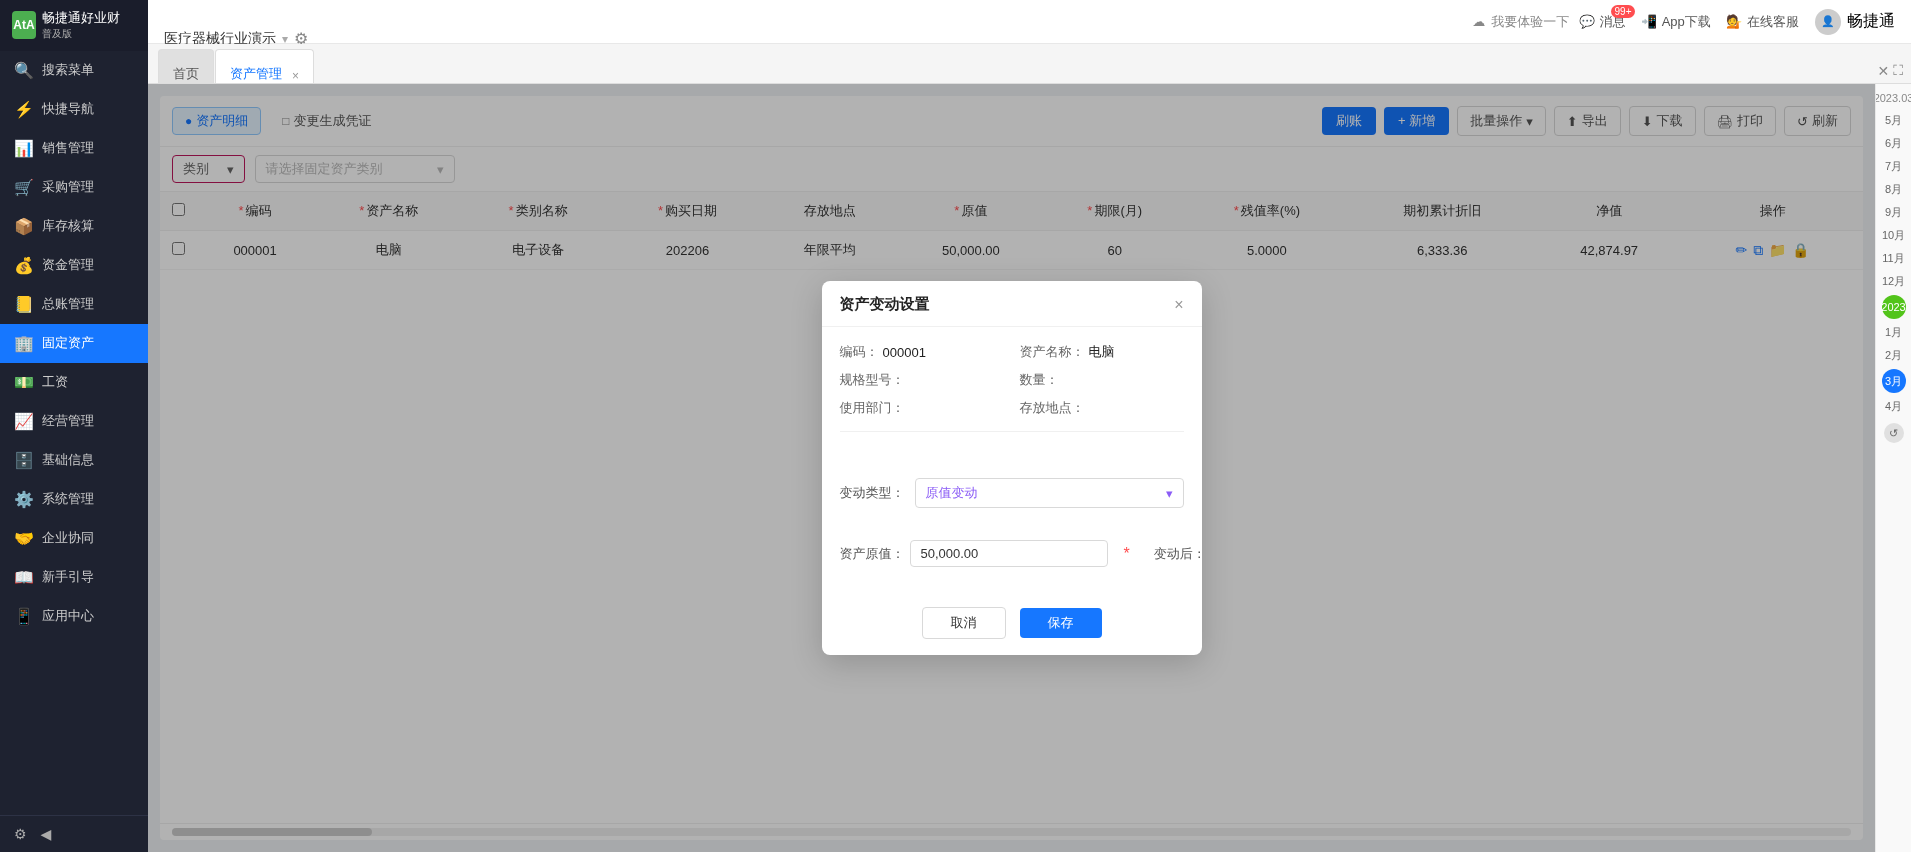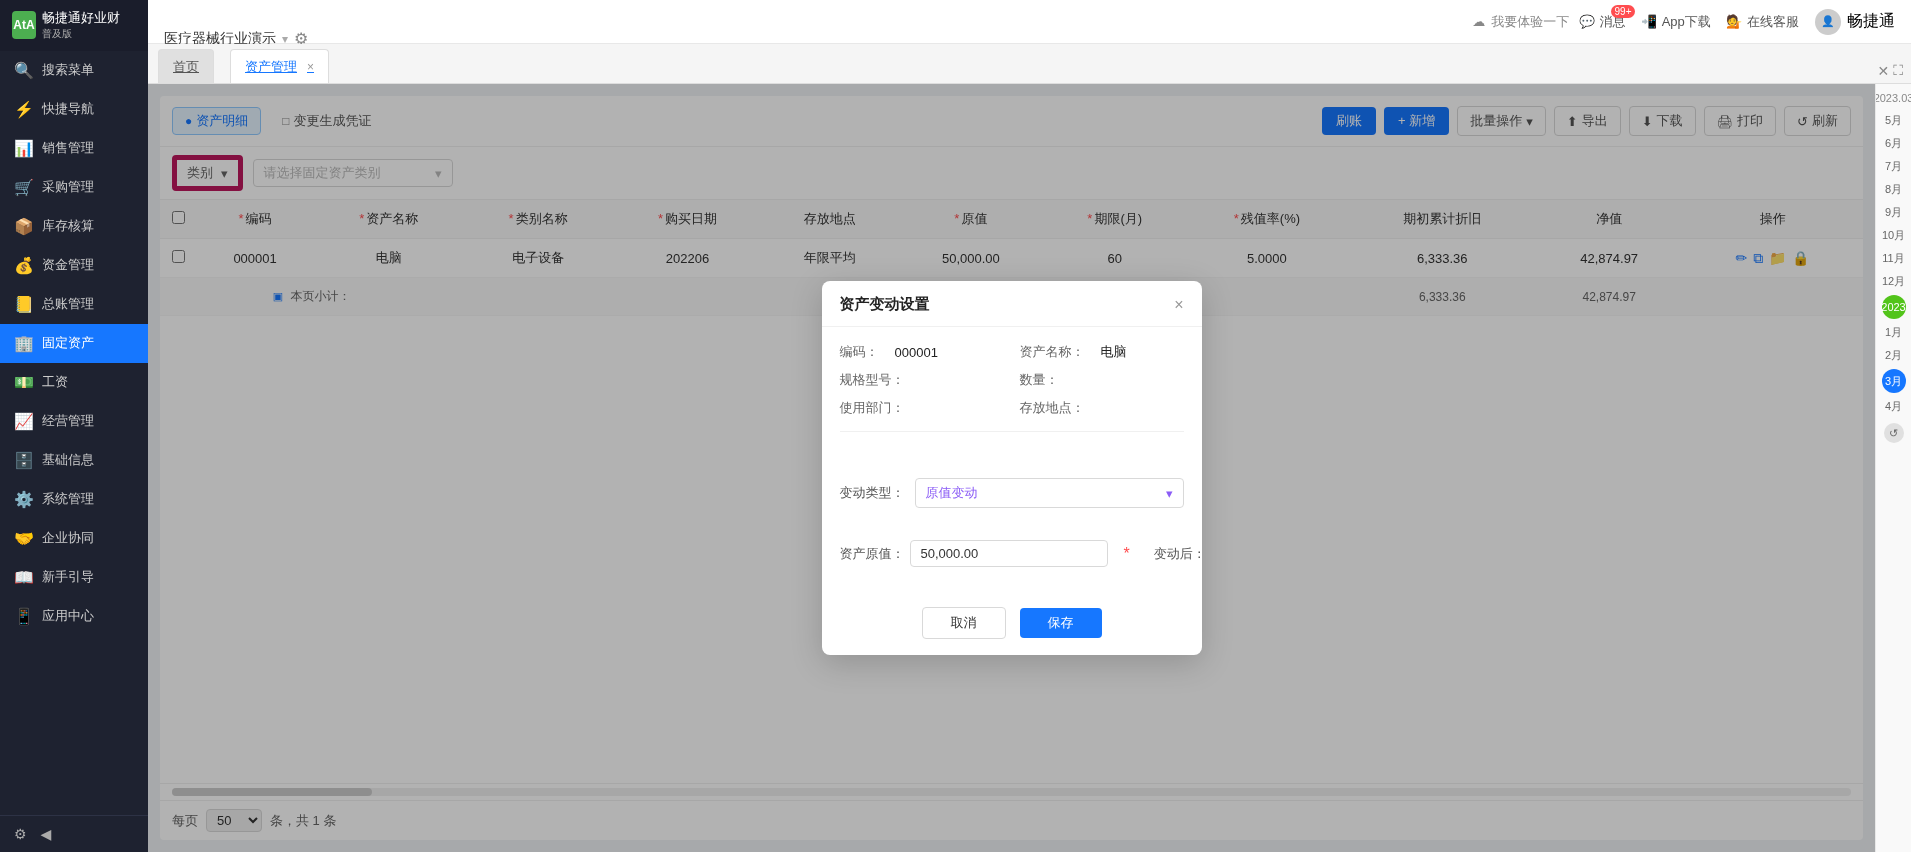--- a/index.html
+++ b/index.html
@@ -91,27 +91,26 @@
     
     .tabbar {
       height: 40px;
       background: #f5f5f5;
       display: flex; align-items: flex-end;
       padding: 0 0 0 10px;
       border-bottom: 1px solid #ddd;
     }
     .tab {
       height: 34px; padding: 0 14px;
-      display: flex; align-items: center; gap: 6px;
+      display: flex; align-items: flex-end; gap: 6px;
       font-size: 13px; cursor: pointer;
       border-radius: 4px 4px 0 0;
       color: #666; background: #e0e0e0;
       border: 1px solid #ddd; border-bottom: none;
-      margin-right: 16px;
-      text-decoration: underline;
+      margin-right: 1px;
     }
     .tab.active { background: #fff; color: #1677ff; border-color: #ddd; font-weight: 500; }
     .tab-close { font-size: 12px; color: #999; margin-left: 4px; cursor: pointer; }
     .tab-home { color: #555; }
     .tabbar-right { margin-left: auto; display: flex; align-items: center; gap: 4px; padding-right: 8px; padding-bottom: 4px; }
     .tabbar-icon-btn { cursor: pointer; color: #888; font-size: 14px; }
 
     
     .content {
       flex: 1; display: flex; overflow: hidden; position: relative;
@@ -167,22 +166,22 @@
     .toolbar-right { margin-left: auto; display: flex; align-items: center; gap: 8px; }
     .btn-primary { background: #1677ff; color: #fff; border: none; padding: 5px 14px; border-radius: 4px; font-size: 13px; cursor: pointer; }
     .btn-default { background: #fff; color: #555; border: 1px solid #d9d9d9; padding: 5px 12px; border-radius: 4px; font-size: 13px; cursor: pointer; display: flex; align-items: center; gap: 4px; }
 
     
     .filter-row {
       display: flex; align-items: center; padding: 8px 12px; gap: 10px;
       border-bottom: 1px solid #f0f0f0;
     }
     .filter-select {
-      display: flex; align-items: center; gap: 8px;
-      border: 5px solid #be185d; border-radius: 4px;
+      display: flex; align-items: center; gap: 18px;
+      border: 1px solid #be185d; border-radius: 4px;
       padding: 4px 10px; font-size: 13px; color: #666; cursor: pointer;
       background: #fff;
     }
     .filter-select-wide {
       min-width: 200px; border: 1px solid #d9d9d9; border-radius: 4px;
       padding: 4px 10px; font-size: 13px; color: #bbb; background: #fff;
       display: flex; align-items: center; justify-content: space-between; cursor: pointer;
     }
 
     
@@ -248,21 +247,21 @@
       display: flex; align-items: center; justify-content: space-between;
     }
     .modal-title { font-size: 15px; font-weight: 600; color: #222; }
     .modal-close { cursor: pointer; color: #999; font-size: 16px; }
     .modal-body { padding: 16px 18px; }
     .modal-info-grid {
       display: grid; grid-template-columns: 1fr 1fr;
       gap: 10px 16px; font-size: 13px; color: #333;
       padding-bottom: 14px; border-bottom: 1px solid #f0f0f0;
     }
-    .info-item { display: flex; gap: 16px; align-items: center; }
+    .info-item { display: flex; gap: 4px; align-items: center; }
     .info-label { color: #666; white-space: nowrap; }
     .info-value { color: #222; }
     .modal-form { padding-top: 14px; }
     .form-row { display: flex; align-items: center; margin-bottom: 14px; gap: 10px; margin-top: 32px; }
     .form-label { color: #555; font-size: 13px; white-space: nowrap; min-width: 60px; text-align: right; }
     .form-select {
       flex: 1; border: 1px solid #d9d9d9; border-radius: 4px;
       padding: 5px 10px; font-size: 13px; color: #8b5cf6;
       display: flex; align-items: center; justify-content: space-between; cursor: pointer;
       background: #fff;
@@ -501,52 +500,30 @@
                   <td>42,874.97</td>
                   <td>
                     <div class="action-icons">
                       <span class="action-icon">✏</span>
                       <span class="action-icon">⧉</span>
                       <span class="action-icon">📁</span>
                       <span class="action-icon">🔒</span>
                     </div>
                   </td>
                 </tr>
-                <tr class="subtotal-row">
-                  <td colspan="3">
-                    <span style="color:#1677ff; font-size:11px; margin-right:4px;">▣</span>
-                    <span>本页小计：</span>
-                  </td>
-                  <td colspan="3"></td>
-                  <td>50,000.00</td>
-                  <td></td>
-                  <td></td>
-                  <td>6,333.36</td>
-                  <td>42,874.97</td>
-                  <td></td>
-                </tr>
               </tbody>
             </table>
           </div>
 
           <div class="h-scrollbar">
             <div class="h-scrollbar-track">
               <div class="h-scrollbar-thumb"></div>
             </div>
           </div>
 
-          <div class="table-footer">
-            <span>每页</span>
-            <select class="page-size-select">
-              <option>50</option>
-              <option>100</option>
-              <option>200</option>
-            </select>
-            <span>条，共 1 条</span>
-          </div>
         </div>
 
         <div class="overlay">
           <div class="modal">
             <div class="modal-header">
               <span class="modal-title">资产变动设置</span>
               <span class="modal-close">×</span>
             </div>
             <div class="modal-body">
               <div class="modal-info-grid">

